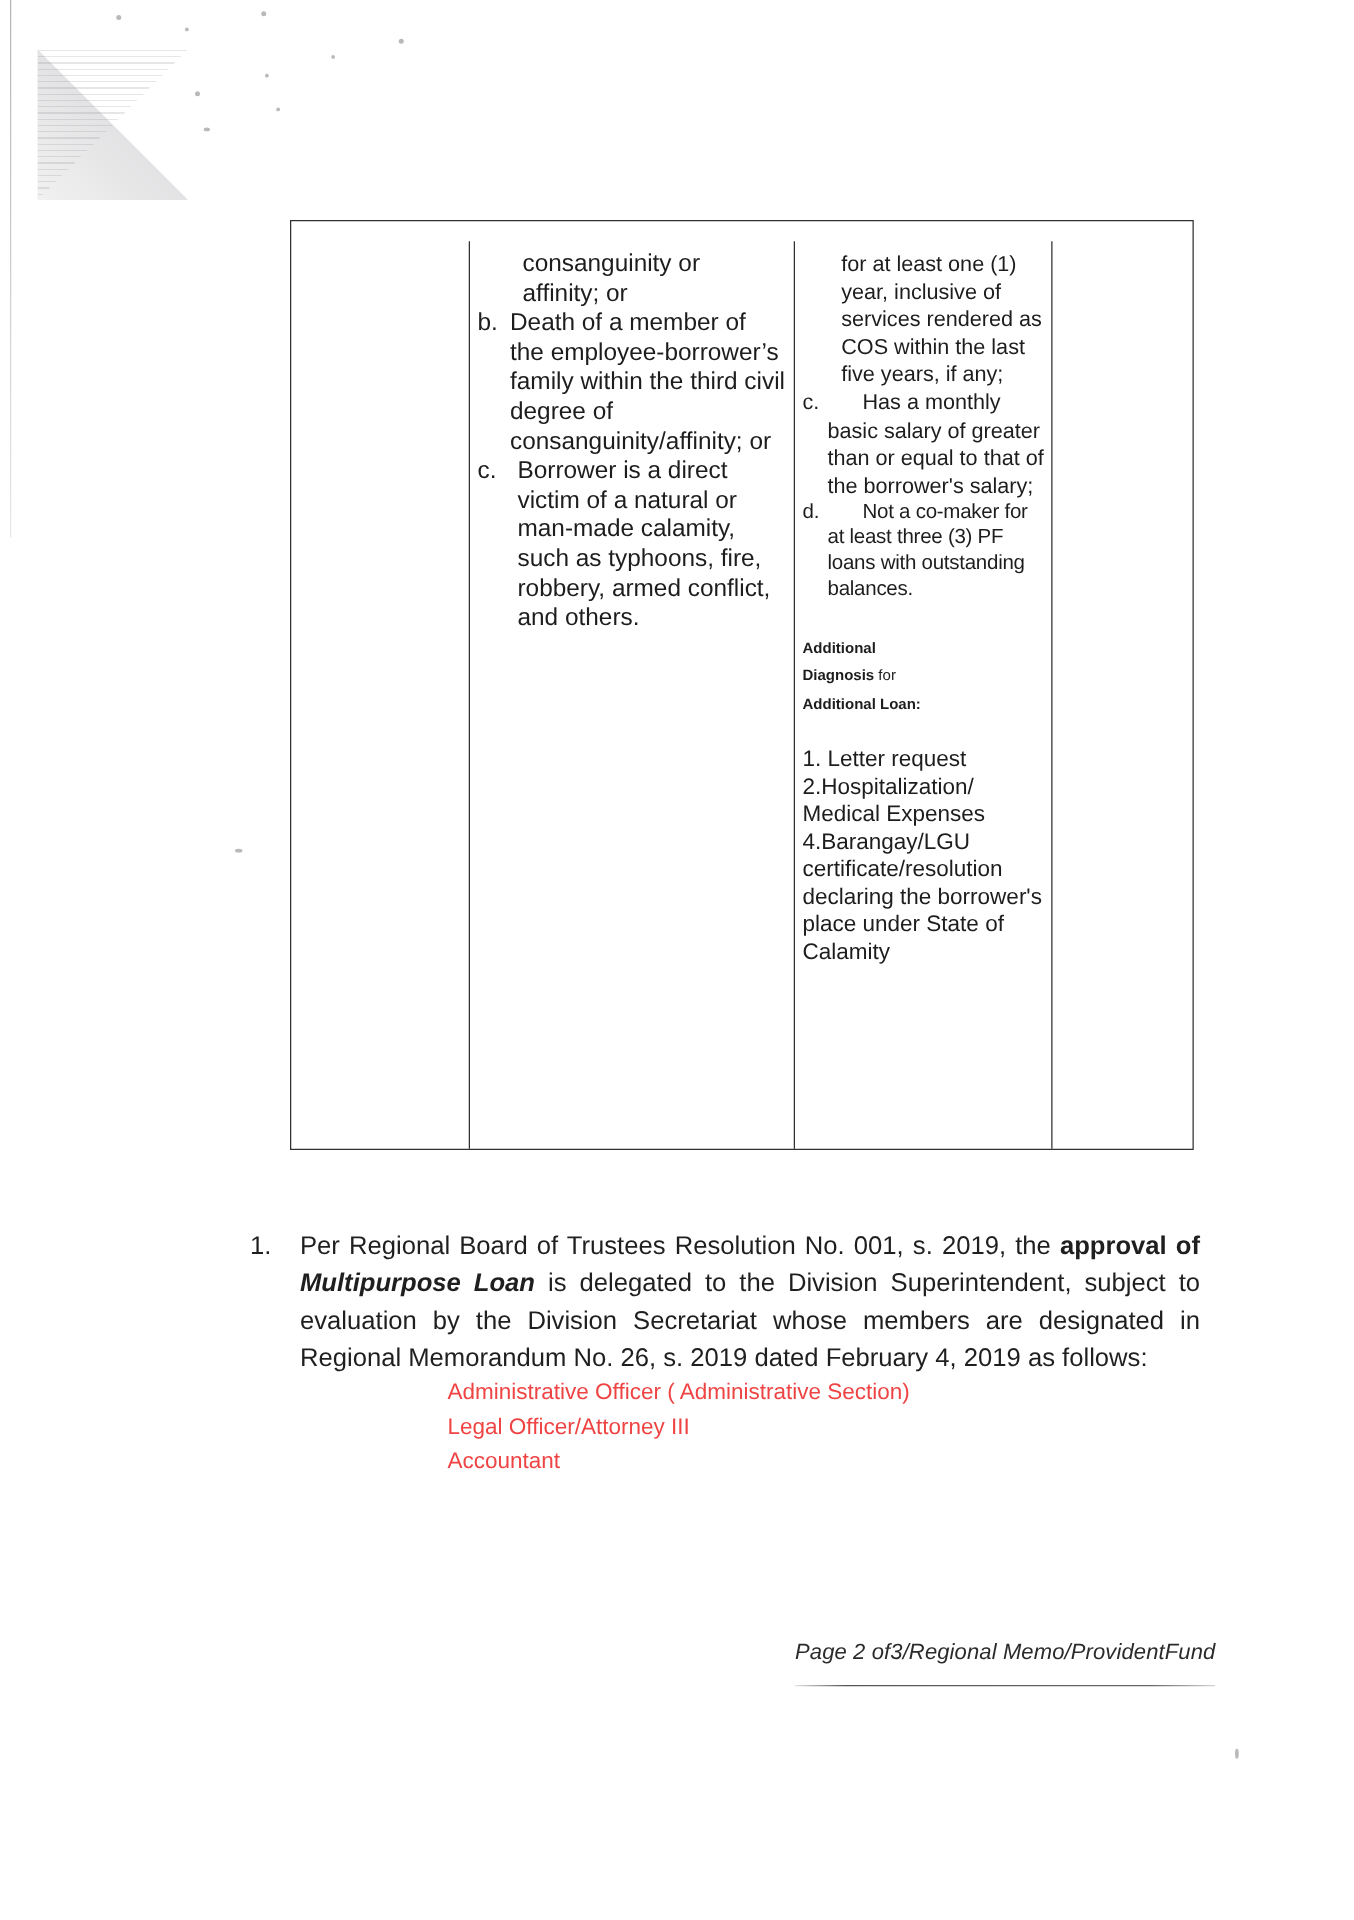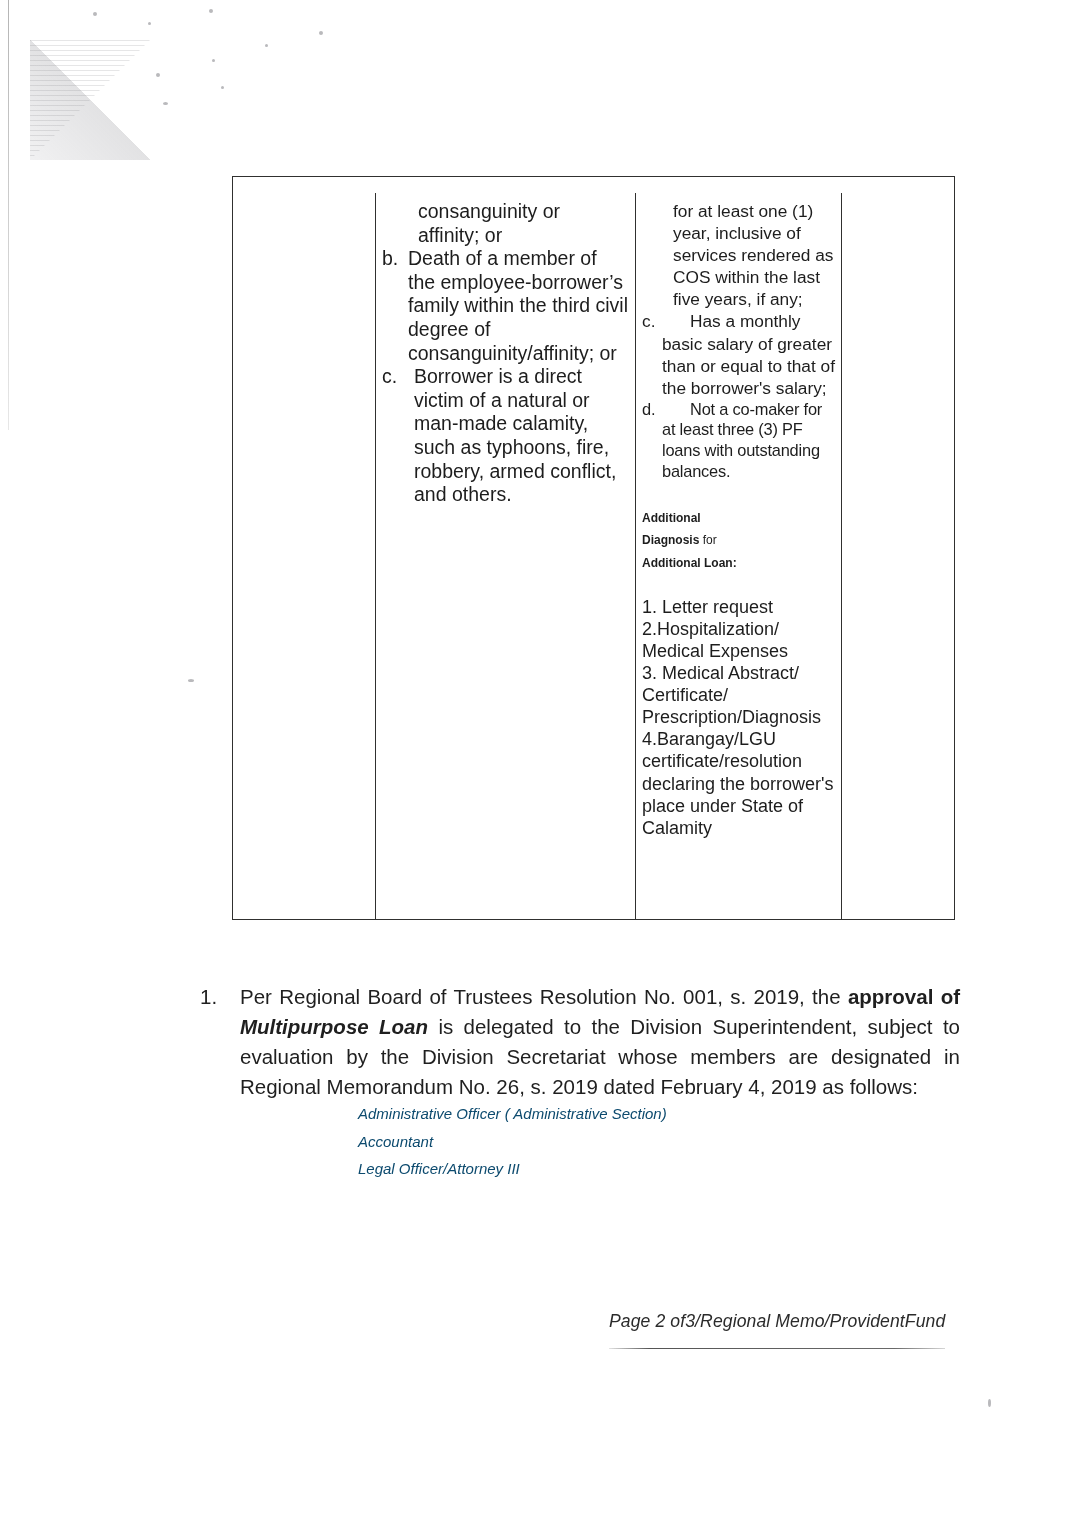--- a/index.html
+++ b/index.html
@@ -149,30 +149,29 @@
     text-align: justify;
   }
   #para-block .ptext b { font-weight: 700; }
   #para-block .ptext .bi { font-weight: 700; font-style: italic; }
 
   
   #officers {
     position: absolute;
     left: 358px;
     top: 1100px;
-    font-size: 15px;
+    font-size: 18px;
     line-height: 27.5px;
-    color: #0c4a6e;
-    font-style: italic;
+    color: #ef4444;
   }
 
   
   #footer {
     position: absolute;
-    left: 609px;
+    left: 636px;
     top: 1311px;
     width: 340px;
   }
   #footer-text {
     font-size: 17.6px;
     font-style: italic;
     color: #2b2b2b;
     letter-spacing: .1px;
     white-space: nowrap;
   }
@@ -240,39 +239,38 @@
 
         <div class="c3-head">
           <b>Additional</b><br>
           <b>Diagnosis</b><span> for </span><br>
           <b>Additional Loan:</b>
         </div>
 
         <div class="c3-doclist">
           <div>1. Letter request</div>
           <div>2.Hospitalization/ Medical Expenses</div>
-          <div>3. Medical Abstract/ Certificate/ Prescription/Diagnosis</div>
           <div>4.Barangay/LGU certificate/resolution declaring the borrower's place under State of Calamity</div>
         </div>
 
       </div>
     </div>
 
     <div class="tcol" id="col-4"></div>
   </div>
 
   <div id="para-block">
     <span class="num">1.</span>
     <div class="ptext"><span>Per Regional Board of Trustees Resolution No. 001, s. 2019, the </span><b>approval of</b> <span class="bi">Multipurpose Loan</span><span> is delegated to the Division Superintendent, subject to evaluation by the Division Secretariat whose members are designated in Regional Memorandum No. 26, s. 2019 dated February 4, 2019 as follows:</span></div>
   </div>
 
   <div id="officers">
     <div>Administrative Officer ( Administrative Section)</div>
+    <div>Legal Officer/Attorney III</div>
     <div>Accountant</div>
-    <div>Legal Officer/Attorney III</div>
   </div>
 
   <div id="footer">
     <div id="footer-text">Page 2 of3/Regional Memo/ProvidentFund</div>
     <div id="footer-rule"></div>
   </div>
 
 </div>
 
 </body></html>

